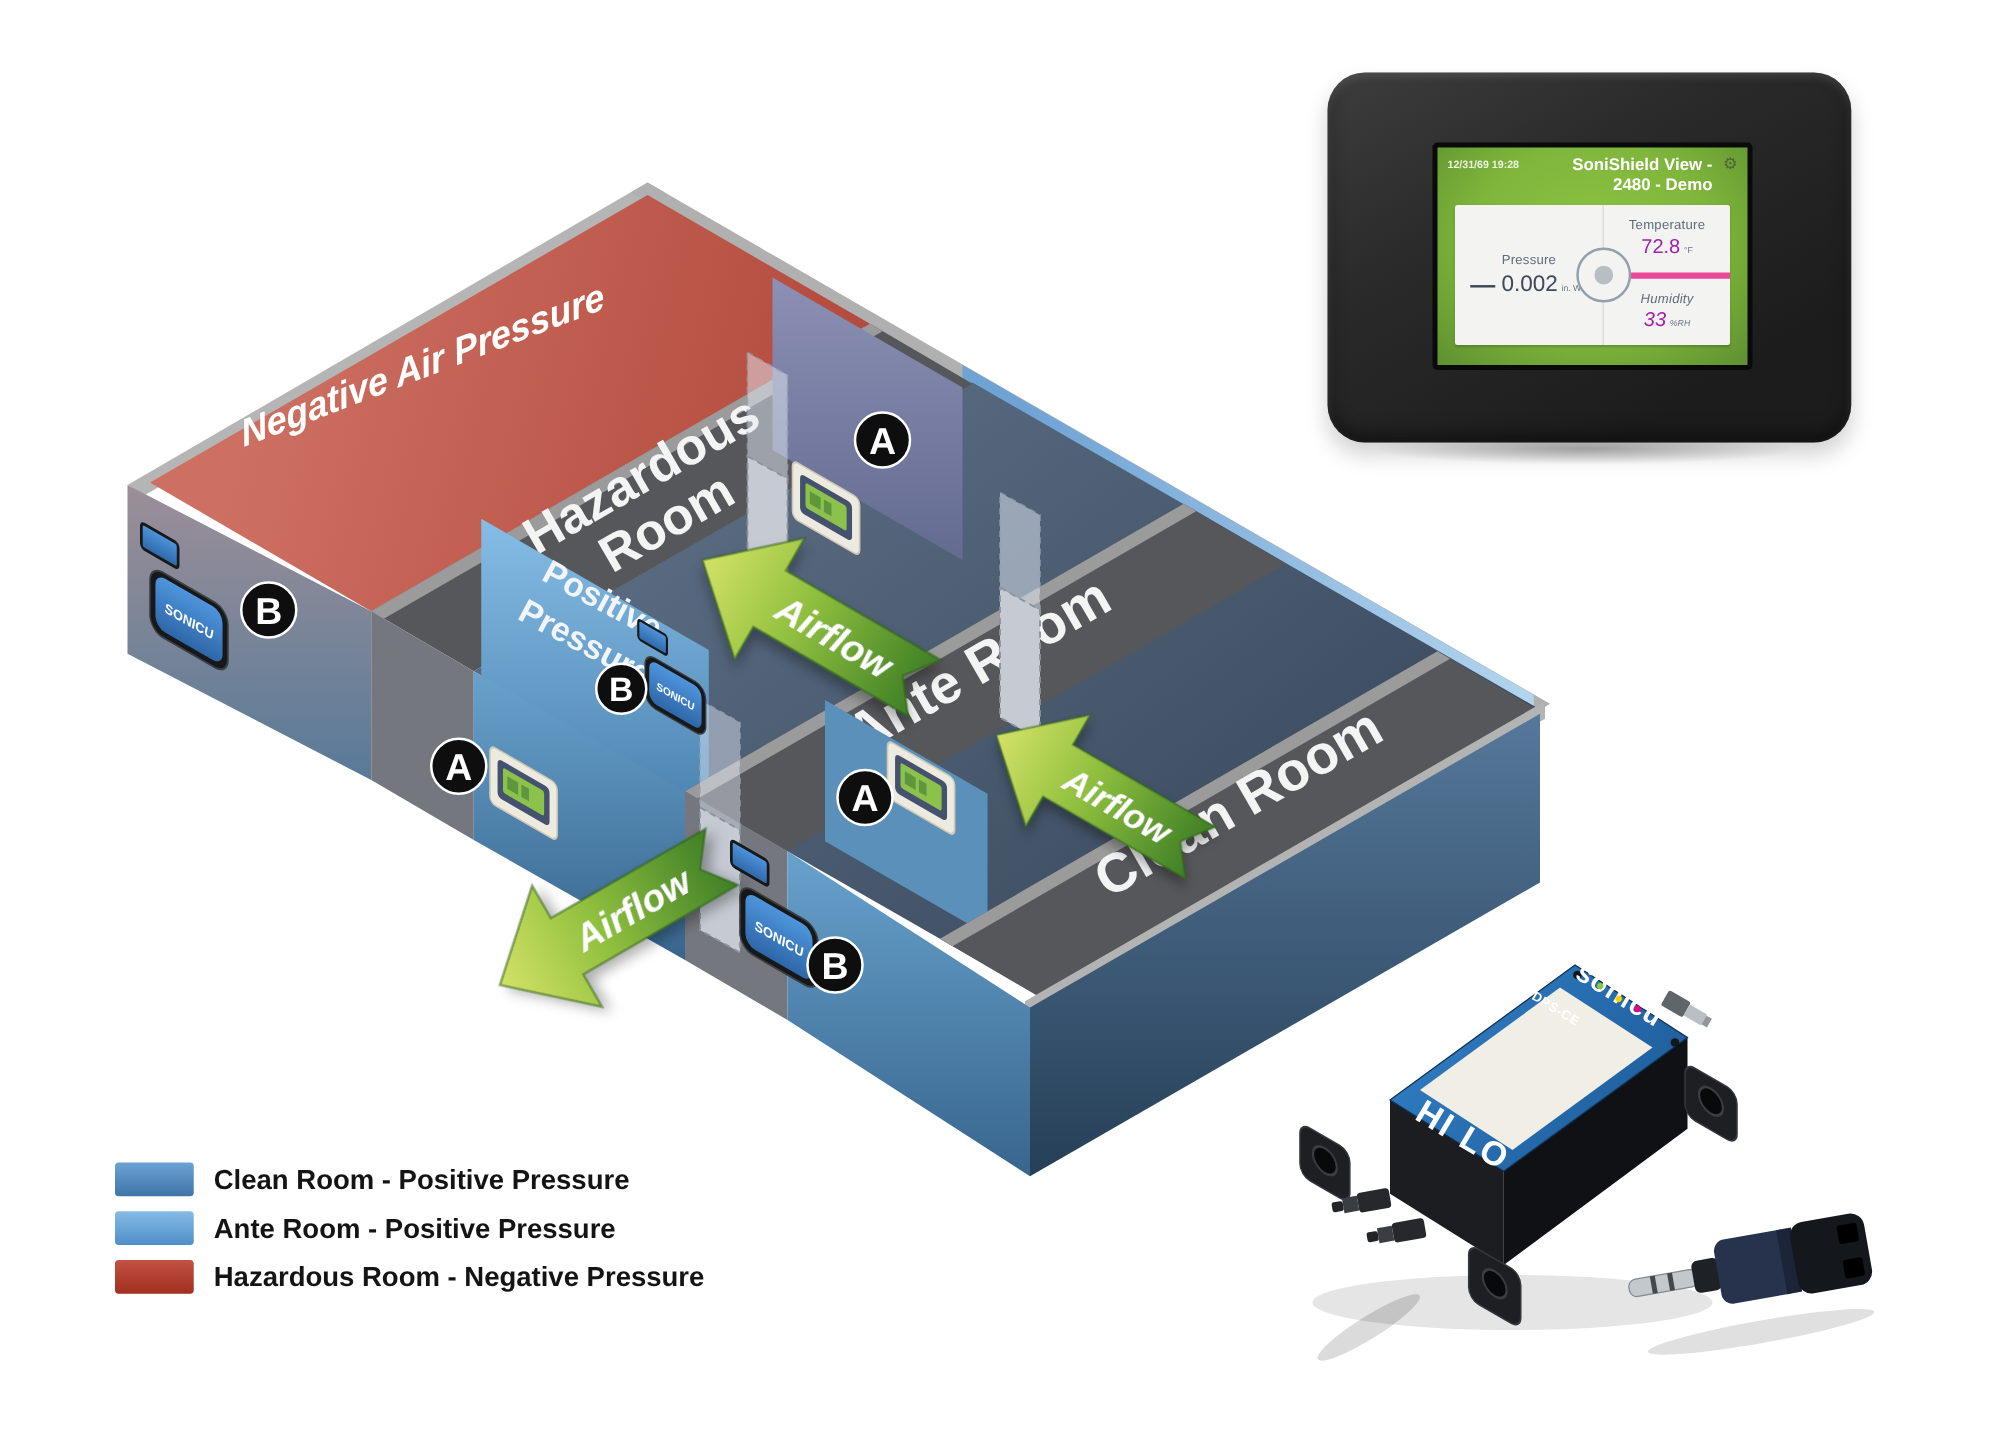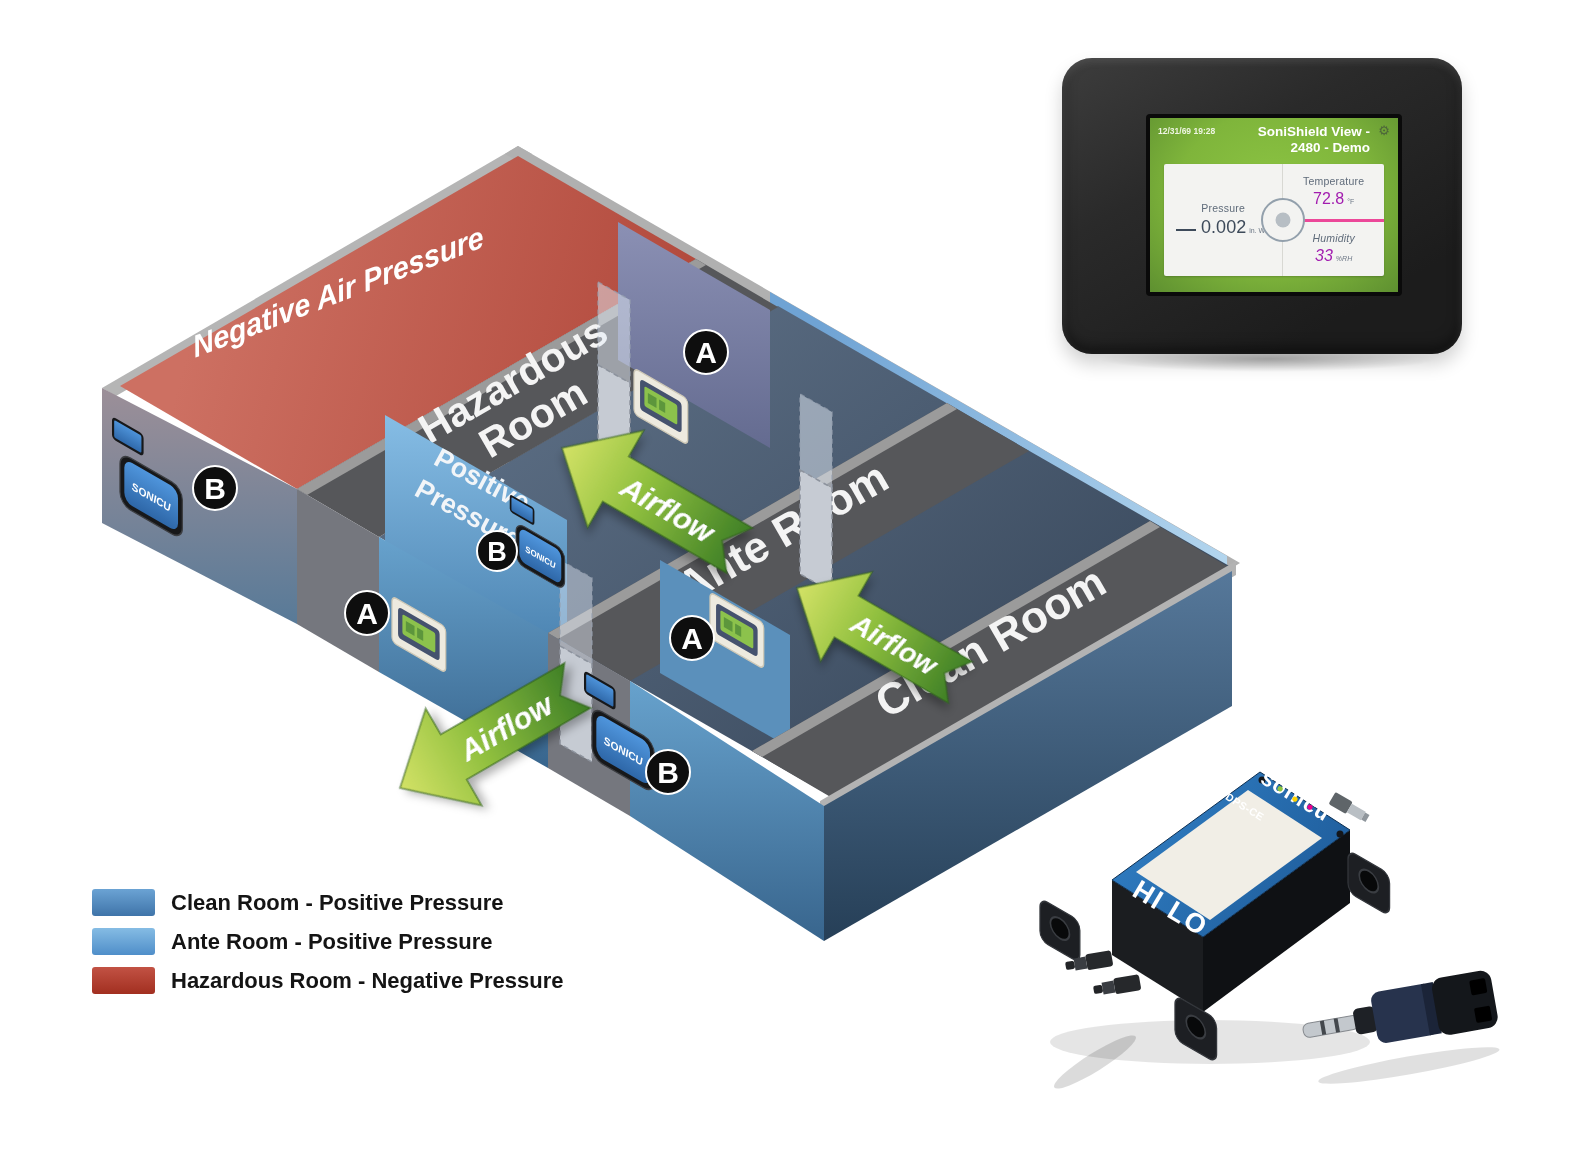--- a/index.html
+++ b/index.html
@@ -3,48 +3,48 @@
 <meta charset="utf-8">
 <style>
   html,body{margin:0;padding:0;background:#fff;}
   .canvas{position:relative;width:1596px;height:1151px;background:#fff;overflow:hidden;
           font-family:"Liberation Sans",sans-serif;}
   .diagram-svg{position:absolute;left:0;top:0;}
 
   
   .monitor{position:absolute;left:1062px;top:58px;width:400px;height:296px;border-radius:30px;
            background:linear-gradient(150deg,#3d3d3d 0%,#2a2a2a 35%,#1c1c1c 80%);
-           box-shadow:inset 0 3px 8px rgba(255,255,255,.14), inset 0 -6px 14px rgba(0,0,0,.5), 0 10px 18px rgba(0,0,0,.18);}
+           box-shadow:inset 0 3px 8px rgba(255,255,255,.14), inset 0 -6px 14px rgba(0,0,0,.5), 0 10px 18px rgba(0,0,0,.18);padding-left:19px;}
   .monitor-shadow{position:absolute;left:1098px;top:346px;width:340px;height:26px;border-radius:50%;
            background:radial-gradient(ellipse at center,rgba(0,0,0,.28),rgba(0,0,0,0) 70%);}
   .m-bezel{position:absolute;left:84px;top:56px;width:256px;height:182px;background:#0a0a0a;border-radius:4px;}
   .m-screen{position:absolute;left:4px;top:4px;width:248px;height:174px;overflow:hidden;
            background:radial-gradient(ellipse at 50% 42%,#8cc443 0%,#7fb53b 55%,#5e9030 100%);}
   .m-header{display:flex;align-items:flex-start;padding:6px 8px 0 8px;}
   .m-date{width:64px;font-size:8.5px;color:#eef5e2;font-weight:bold;padding-top:2px;}
   .m-title{flex:1;text-align:right;font-size:13.5px;font-weight:bold;color:#ffffff;line-height:1.15;}
   .m-gear{width:20px;text-align:right;font-size:13px;color:#4d663a;line-height:1;}
   .m-card{position:absolute;left:14px;top:46px;width:220px;height:112px;background:#f3f3f1;
           border-radius:2px;display:flex;box-shadow:0 1px 2px rgba(0,0,0,.18);}
   .m-cell-press{width:54%;display:flex;flex-direction:column;align-items:center;justify-content:center;}
   .m-col-right{width:46%;border-left:1px solid #d8d8d3;display:flex;flex-direction:column;}
-  .m-cell-temp{flex:1;border-bottom:3px solid #ec4899;display:flex;flex-direction:column;align-items:center;justify-content:center;}
+  .m-cell-temp{flex:1;border-bottom:5px solid #ec4899;display:flex;flex-direction:column;align-items:center;justify-content:center;}
   .m-cell-hum{flex:1;display:flex;flex-direction:column;align-items:center;justify-content:center;font-style:italic;}
   .m-label{font-size:10.5px;color:#5f6b7a;margin-bottom:3px;letter-spacing:.2px;}
   .m-valrow{display:flex;align-items:baseline;}
   .m-sign{font-size:20px;font-weight:bold;color:#3d4a5a;margin-right:5px;line-height:.5;align-self:center;}
   .m-val{font-size:18px;color:#3d4a5a;}
   .m-val-sm{font-size:16px;color:#a21caf;}
   .m-unit{font-size:7px;color:#6b7685;margin-left:3px;}
   .m-circle{position:absolute;left:54%;top:50%;transform:translate(-50%,-50%);width:40px;height:40px;border-radius:50%;
             background:#f3f3f1;border:2px solid #93a0ac;}
   .m-dot{position:absolute;left:50%;top:50%;transform:translate(-50%,-50%);width:15px;height:15px;border-radius:50%;background:#b7bec4;}
 
   
-  .legend{position:absolute;left:92px;top:889px;}
+  .legend{position:absolute;left:92px;top:930px;}
   .lg-row{display:flex;align-items:center;margin-bottom:12px;}
   .lg-swatch{width:63px;height:27px;border-radius:3px;margin-right:16px;}
   .sw-clean{background:linear-gradient(180deg,#6ba3d4,#3f74a9);}
   .sw-ante{background:linear-gradient(180deg,#85bce4,#4f8ec9);}
   .sw-haz{background:linear-gradient(180deg,#c25244,#a22f20);}
   .lg-label{font-size:22px;font-weight:bold;color:#141414;}
 
   .svg-txt{font-family:"Liberation Sans",sans-serif;}
 </style>
 </head>

